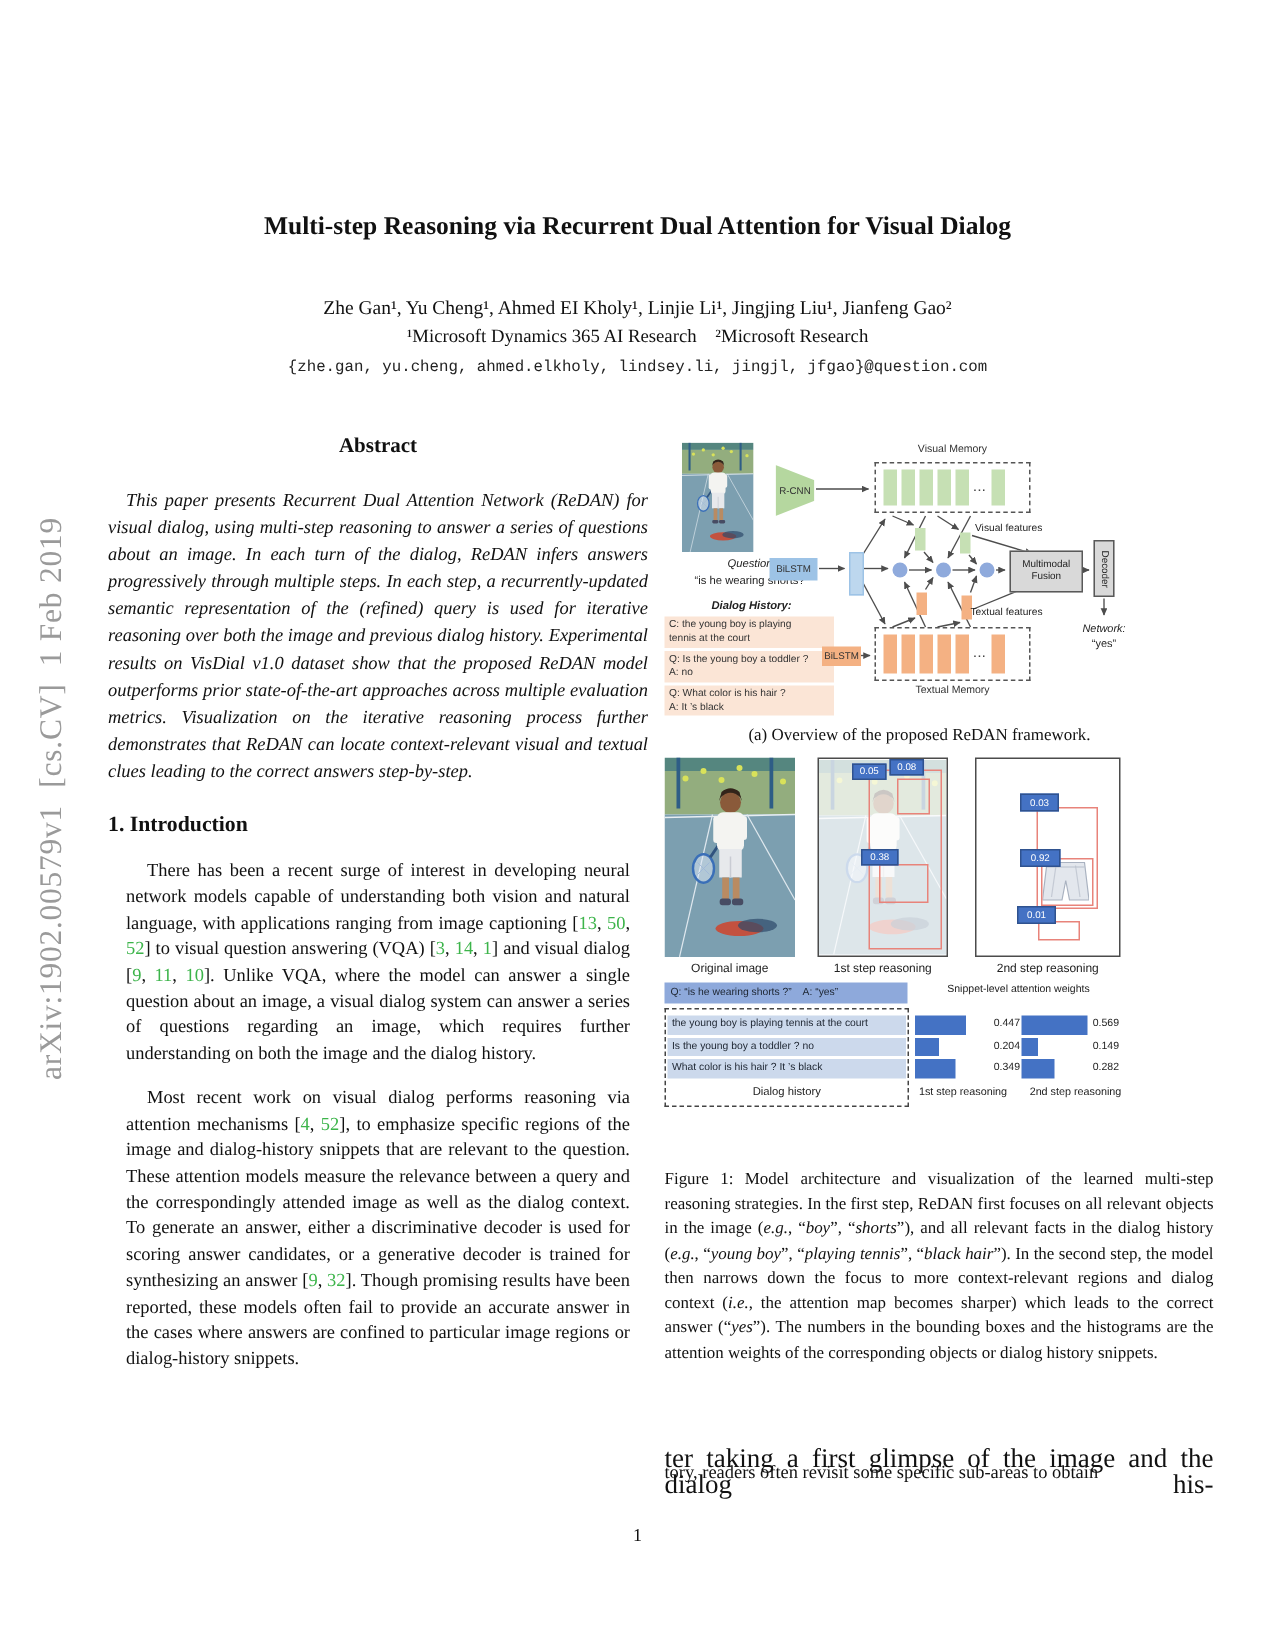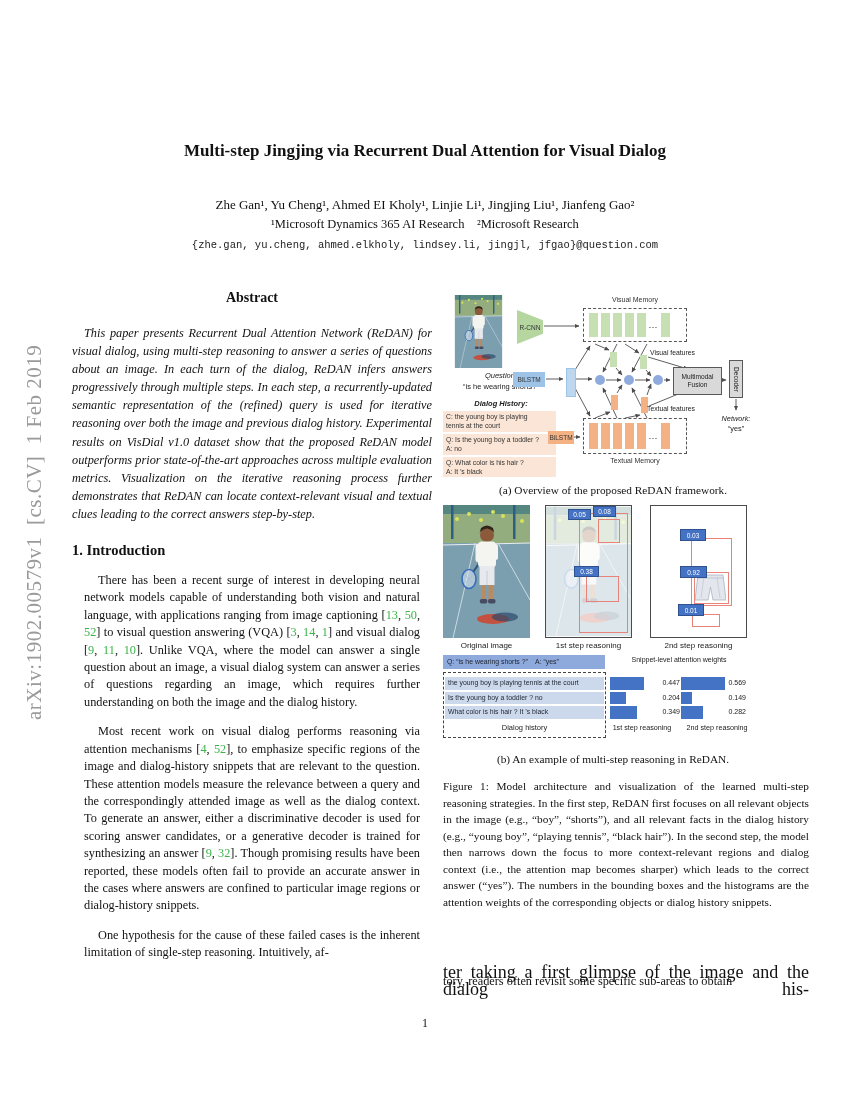--- a/index.html
+++ b/index.html
@@ -20,21 +20,21 @@
           font-family:"Liberation Mono",monospace;font-size:10.5px;color:#222;}
   
   .col-left{position:absolute;left:72px;top:286px;width:360px;}
   .col-right{position:absolute;left:443px;top:288px;width:366px;height:712px;}
   .abs-h{margin:4px 0 18px 0;text-align:center;font-size:14px;font-weight:bold;}
   .abs{margin:0;font-style:italic;font-size:12.3px;line-height:18.1px;
        text-align:justify;text-indent:12px;}
   .intro-h{margin:19px 0 13px 0;font-size:14.5px;font-weight:bold;}
   .bodyp{margin:12px;font-size:12.3px;line-height:17.4px;text-align:justify;text-indent:14px;}
   .cite{color:#3cb44a;}
-  .it{}
+  .it{font-style:italic;}
   
   .fig-a{position:absolute;left:0;top:0;width:366px;height:200px;}
   .fig-a .lab{font-family:"Liberation Sans",sans-serif;}
   .arrows{position:absolute;left:0;top:0;}
   .photo-a{position:absolute;left:7px;top:7px;width:57px;height:73px;}
   .q-label{position:absolute;left:0;top:83px;width:116px;text-align:center;
            font-family:"Liberation Sans",sans-serif;font-style:italic;font-size:7.5px;color:#222;}
   .q-text{position:absolute;left:0;top:94px;width:116px;text-align:center;
           font-family:"Liberation Sans",sans-serif;font-size:7.5px;color:#222;}
   .dh-label{position:absolute;left:0;top:111px;width:116px;text-align:center;
@@ -144,32 +144,31 @@
       <line x1="22" y1="3" x2="25" y2="24" stroke="#c4cad4" stroke-width="0.8"></line>
       <line x1="3" y1="4" x2="28" y2="4" stroke="#b8c0cc" stroke-width="0.8"></line>
     </symbol>
   </defs>
 </svg>
 
 <div class="page">
 
   <div class="arxiv">arXiv:1902.00579v1  [cs.CV]  1 Feb 2019</div>
 
-  <div class="title">Multi-step Jingjing via Recurrent Dual Attention for Visual Dialog</div>
+  <div class="title">Multi-step Reasoning via Recurrent Dual Attention for Visual Dialog</div>
   <div class="authors">Zhe Gan¹, Yu Cheng¹, Ahmed EI Kholy¹, Linjie Li¹, Jingjing Liu¹, Jianfeng Gao²</div>
   <div class="affil">¹Microsoft Dynamics 365 AI Research    ²Microsoft Research</div>
   <div class="emails">{zhe.gan, yu.cheng, ahmed.elkholy, lindsey.li, jingjl, jfgao}@question.com</div>
 
   <div class="col-left">
     <h2 class="abs-h">Abstract</h2>
     <p class="abs">This paper presents Recurrent Dual Attention Network (ReDAN) for visual dialog, using multi-step reasoning to answer a series of questions about an image. In each turn of the dialog, ReDAN infers answers progressively through multiple steps. In each step, a recurrently-updated semantic representation of the (refined) query is used for iterative reasoning over both the image and previous dialog history. Experimental results on VisDial v1.0 dataset show that the proposed ReDAN model outperforms prior state-of-the-art approaches across multiple evaluation metrics. Visualization on the iterative reasoning process further demonstrates that ReDAN can locate context-relevant visual and textual clues leading to the correct answers step-by-step.</p>
     <h2 class="intro-h">1. Introduction</h2>
     <p class="bodyp"><span>There has been a recent surge of interest in developing neural network models capable of understanding both vision and natural language, with applications ranging from image captioning [</span><span class="cite">13</span><span>, </span><span class="cite">50</span><span>, </span><span class="cite">52</span><span>] to visual question answering (VQA) [</span><span class="cite">3</span><span>, </span><span class="cite">14</span><span>, </span><span class="cite">1</span><span>] and visual dialog [</span><span class="cite">9</span><span>, </span><span class="cite">11</span><span>, </span><span class="cite">10</span><span>]. Unlike VQA, where the model can answer a single question about an image, a visual dialog system can answer a series of questions regarding an image, which requires further understanding on both the image and the dialog history.</span></p>
     <p class="bodyp"><span>Most recent work on visual dialog performs reasoning via attention mechanisms [</span><span class="cite">4</span><span>, </span><span class="cite">52</span><span>], to emphasize specific regions of the image and dialog-history snippets that are relevant to the question.  These attention models measure the relevance between a query and the correspondingly attended image as well as the dialog context. To generate an answer, either a discriminative decoder is used for scoring answer candidates, or a generative decoder is trained for synthesizing an answer [</span><span class="cite">9</span><span>, </span><span class="cite">32</span><span>]. Though promising results have been reported, these models often fail to provide an accurate answer in the cases where answers are confined to particular image regions or dialog-history snippets.</span></p>
-    <p class="bodyp">One hypothesis for the cause of these failed cases is the inherent limitation of single-step reasoning. Intuitively, af-</p>
   </div>
 
   <div class="col-right">
 
     <div class="fig-a">
       <svg class="arrows" width="366" height="200">
         <defs>
           <marker id="ah" markerWidth="6" markerHeight="6" refX="5" refY="2.5" orient="auto">
             <path d="M0,0 L5.5,2.5 L0,5 z" fill="#4d4d4d"></path>
           </marker>
@@ -333,21 +332,20 @@
       <div class="hbar" style="left: 238px; top: 36.5px; width: 11.473px;"></div>
       <div class="hbar" style="left: 238px; top: 51px; width: 21.714px;"></div>
       <div class="hval" style="left:269px;top:22px">0.569</div>
       <div class="hval" style="left:269px;top:36.5px">0.149</div>
       <div class="hval" style="left:269px;top:51px">0.282</div>
 
       <div class="step-label" style="left:160px;width:78px">1st step reasoning</div>
       <div class="step-label" style="left:234px;width:80px">2nd step reasoning</div>
     </div>
 
-    <div class="cap" style="top:465px">(b) An example of multi-step reasoning in ReDAN.</div>
 
     <p class="figcap"><span>Figure 1:  Model architecture and visualization of the learned multi-step reasoning strategies. In the first step, ReDAN first focuses on all relevant objects in the image (</span><span class="it">e.g.</span><span>, “</span><span class="it">boy</span><span>”, “</span><span class="it">shorts</span><span>”), and all relevant facts in the dialog history (</span><span class="it">e.g.</span><span>, “</span><span class="it">young boy</span><span>”, “</span><span class="it">playing tennis</span><span>”, “</span><span class="it">black hair</span><span>”). In the second step, the model then narrows down the focus to more context-relevant regions and dialog context (</span><span class="it">i.e.</span><span>, the attention map becomes sharper) which leads to the correct answer (“</span><span class="it">yes</span><span>”). The numbers in the bounding boxes and the histograms are the attention weights of the corresponding objects or dialog history snippets.</span></p>
 
     <div class="cont-line1">ter taking a first glimpse of the image and the dialog his-</div>
     <div class="cont-line2">tory, readers often revisit some specific sub-areas to obtain</div>
   </div>
 
   <div class="pageno">1</div>
 </div>
 

